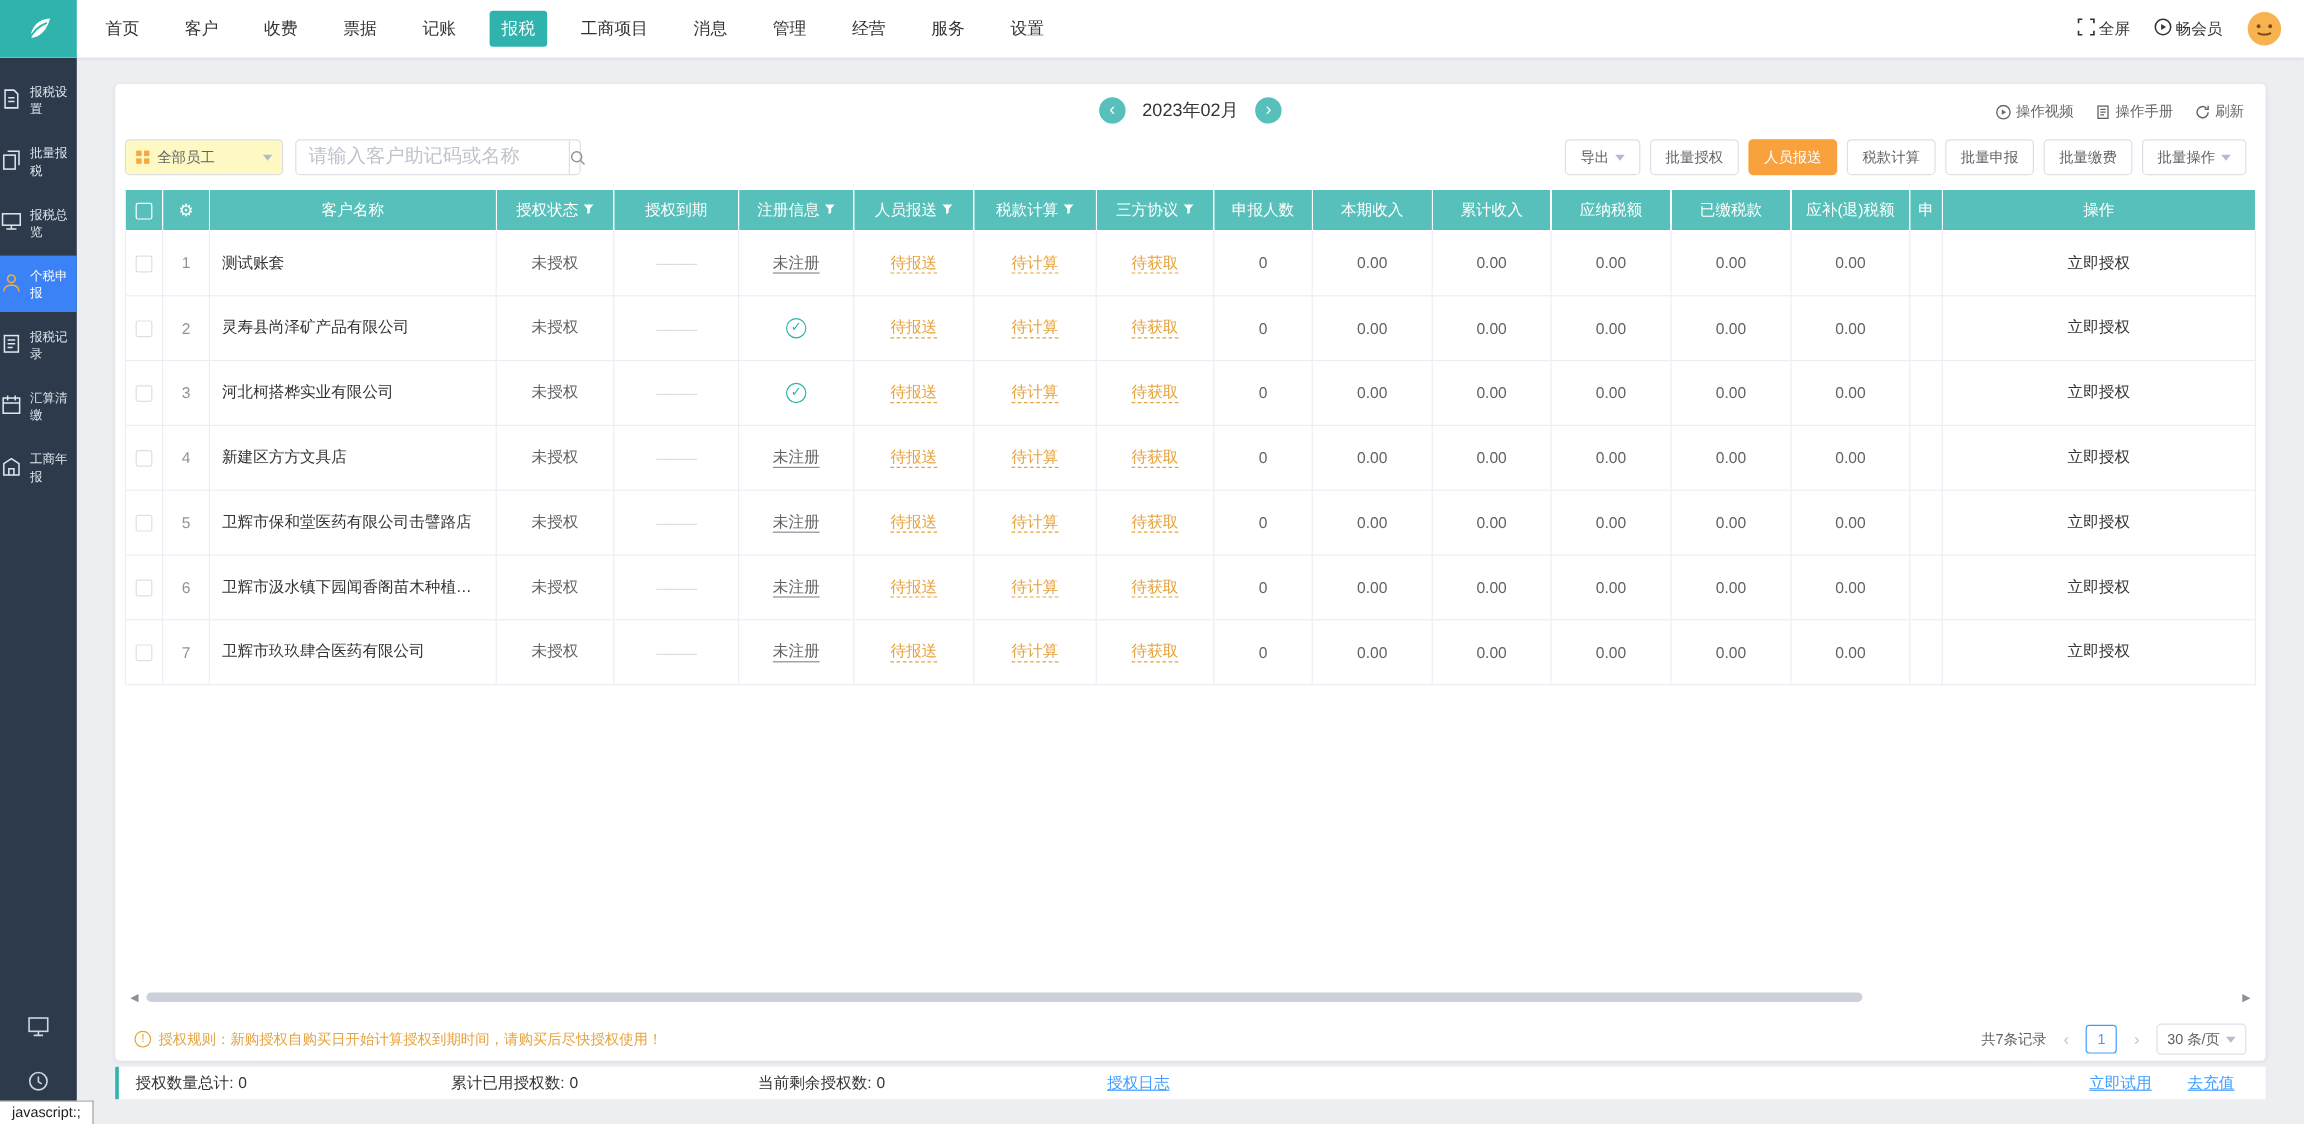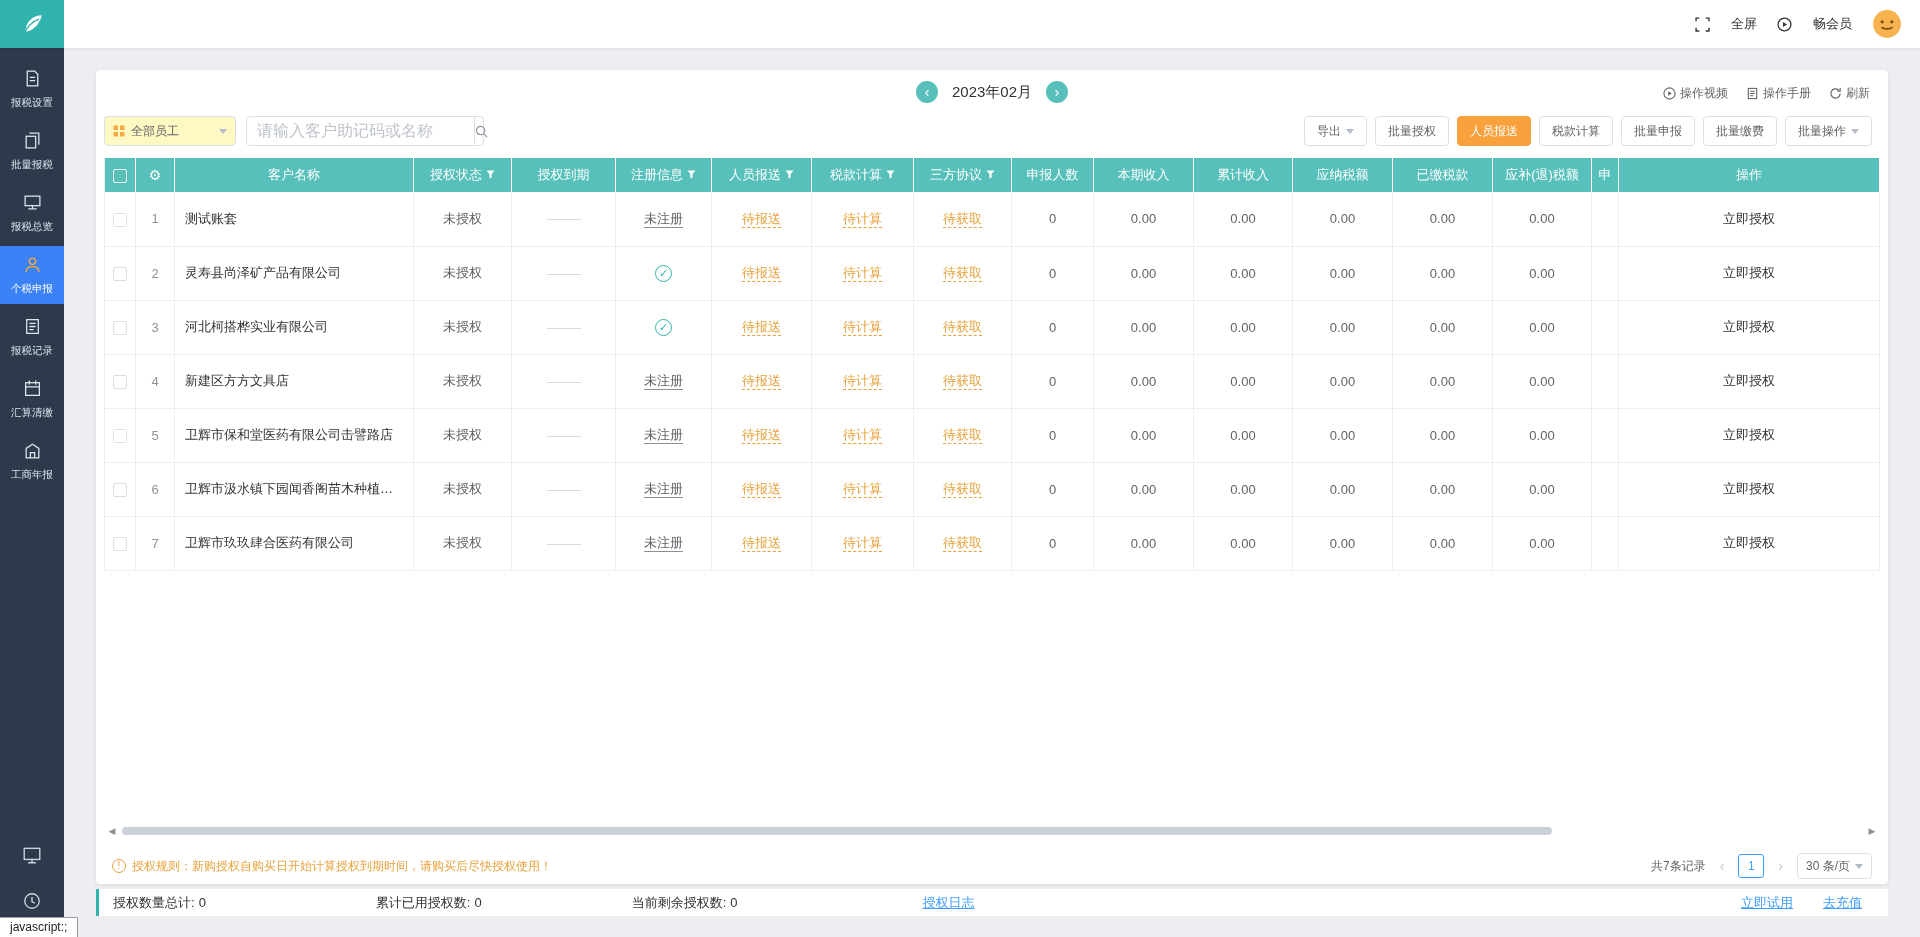--- a/index.html
+++ b/index.html
@@ -9,29 +9,29 @@
 
   
   .topnav{position:fixed;top:0;left:0;width:1920px;height:48px;background:#fff;
     display:flex;align-items:center;z-index:10;box-shadow:0 1px 3px rgba(0,0,0,.08)}
   .logo{width:64px;height:48px;background:#2fb3ac;display:flex;align-items:center;justify-content:center;flex:0 0 64px}
   .logo svg{width:26px;height:26px}
   .nav-items{display:flex;gap:18px;margin-left:14px}
   .nav-item{padding:6px 10px;font-size:14px;color:#333;cursor:pointer;border-radius:3px;white-space:nowrap}
   .nav-item.active{background:#2fb3ac;color:#fff}
   .topnav-right{margin-left:auto;display:flex;align-items:center;gap:20px;padding-right:18px;font-size:13px;color:#333}
-  .nav-util{display:flex;align-items:center;gap:21px;cursor:pointer}
+  .nav-util{display:flex;align-items:flex-start;gap:3px;cursor:pointer}
   .nav-util svg{width:15px;height:15px}
   .avatar{width:30px;height:30px;border-radius:50%;overflow:hidden;cursor:pointer}
   .avatar svg{width:30px;height:30px}
 
   
   .sidebar{position:fixed;top:48px;left:0;bottom:0;width:64px;background:#2d3a4b;z-index:9}
   .side-items{padding-top:8px}
-  .side-item{display:flex;flex-direction:column;align-items:center;gap:5px;padding:9px 0 8px;
+  .side-item{display:flex;flex-direction:row;align-items:center;gap:5px;padding:9px 0 8px;
     color:#dfe6ee;font-size:11px;cursor:pointer;margin-top:4px}
   .side-item svg{width:19px;height:19px;color:#dfe6ee}
   .side-item.active{background:#3b82f6;color:#fff}
   .side-item.active svg{color:#f6a841}
   .side-label{transform:scale(.95)}
   .side-bottom{position:absolute;bottom:26px;left:0;right:0;display:flex;flex-direction:column;align-items:center;gap:26px}
   .side-bottom svg{width:20px;height:20px;color:#cfd6df;cursor:pointer}
 
   
   .main{position:fixed;left:64px;top:48px;width:1856px;height:889px;background:#eceef2}
@@ -122,20 +122,34 @@
 </head>
 <body>
 
 <div class="topnav">
   <div class="logo">
     <svg viewBox="0 0 24 24">
       <path d="M6 19C6 10.5 12.5 4 21 4c-2.2 8.8-8.2 14.8-15 15z" fill="#fff"></path>
       <path d="M4.5 21c3-6.5 8.5-11.5 14-13.5" stroke="#2fb3ac" stroke-width="1.4" fill="none"></path>
     </svg>
   </div>
+  <div class="nav-items">
+      <div class="nav-item">首页</div>
+      <div class="nav-item">客户</div>
+      <div class="nav-item">收费</div>
+      <div class="nav-item">票据</div>
+      <div class="nav-item">记账</div>
+      <div class="nav-item active">报税</div>
+      <div class="nav-item">工商项目</div>
+      <div class="nav-item">消息</div>
+      <div class="nav-item">管理</div>
+      <div class="nav-item">经营</div>
+      <div class="nav-item">服务</div>
+      <div class="nav-item">设置</div>
+    </div>
   <div class="topnav-right">
     <div class="nav-util">
       <svg viewBox="0 0 14 14">
         <path d="M1 4V1h3M10 1h3v3M13 10v3h-3M4 13H1v-3" fill="none" stroke="#333" stroke-width="1.3"></path>
       </svg>
       <span>全屏</span>
     </div>
     <div class="nav-util">
       <svg viewBox="0 0 14 14">
         <circle cx="7" cy="7" r="6" fill="none" stroke="#333" stroke-width="1.2"></circle>

